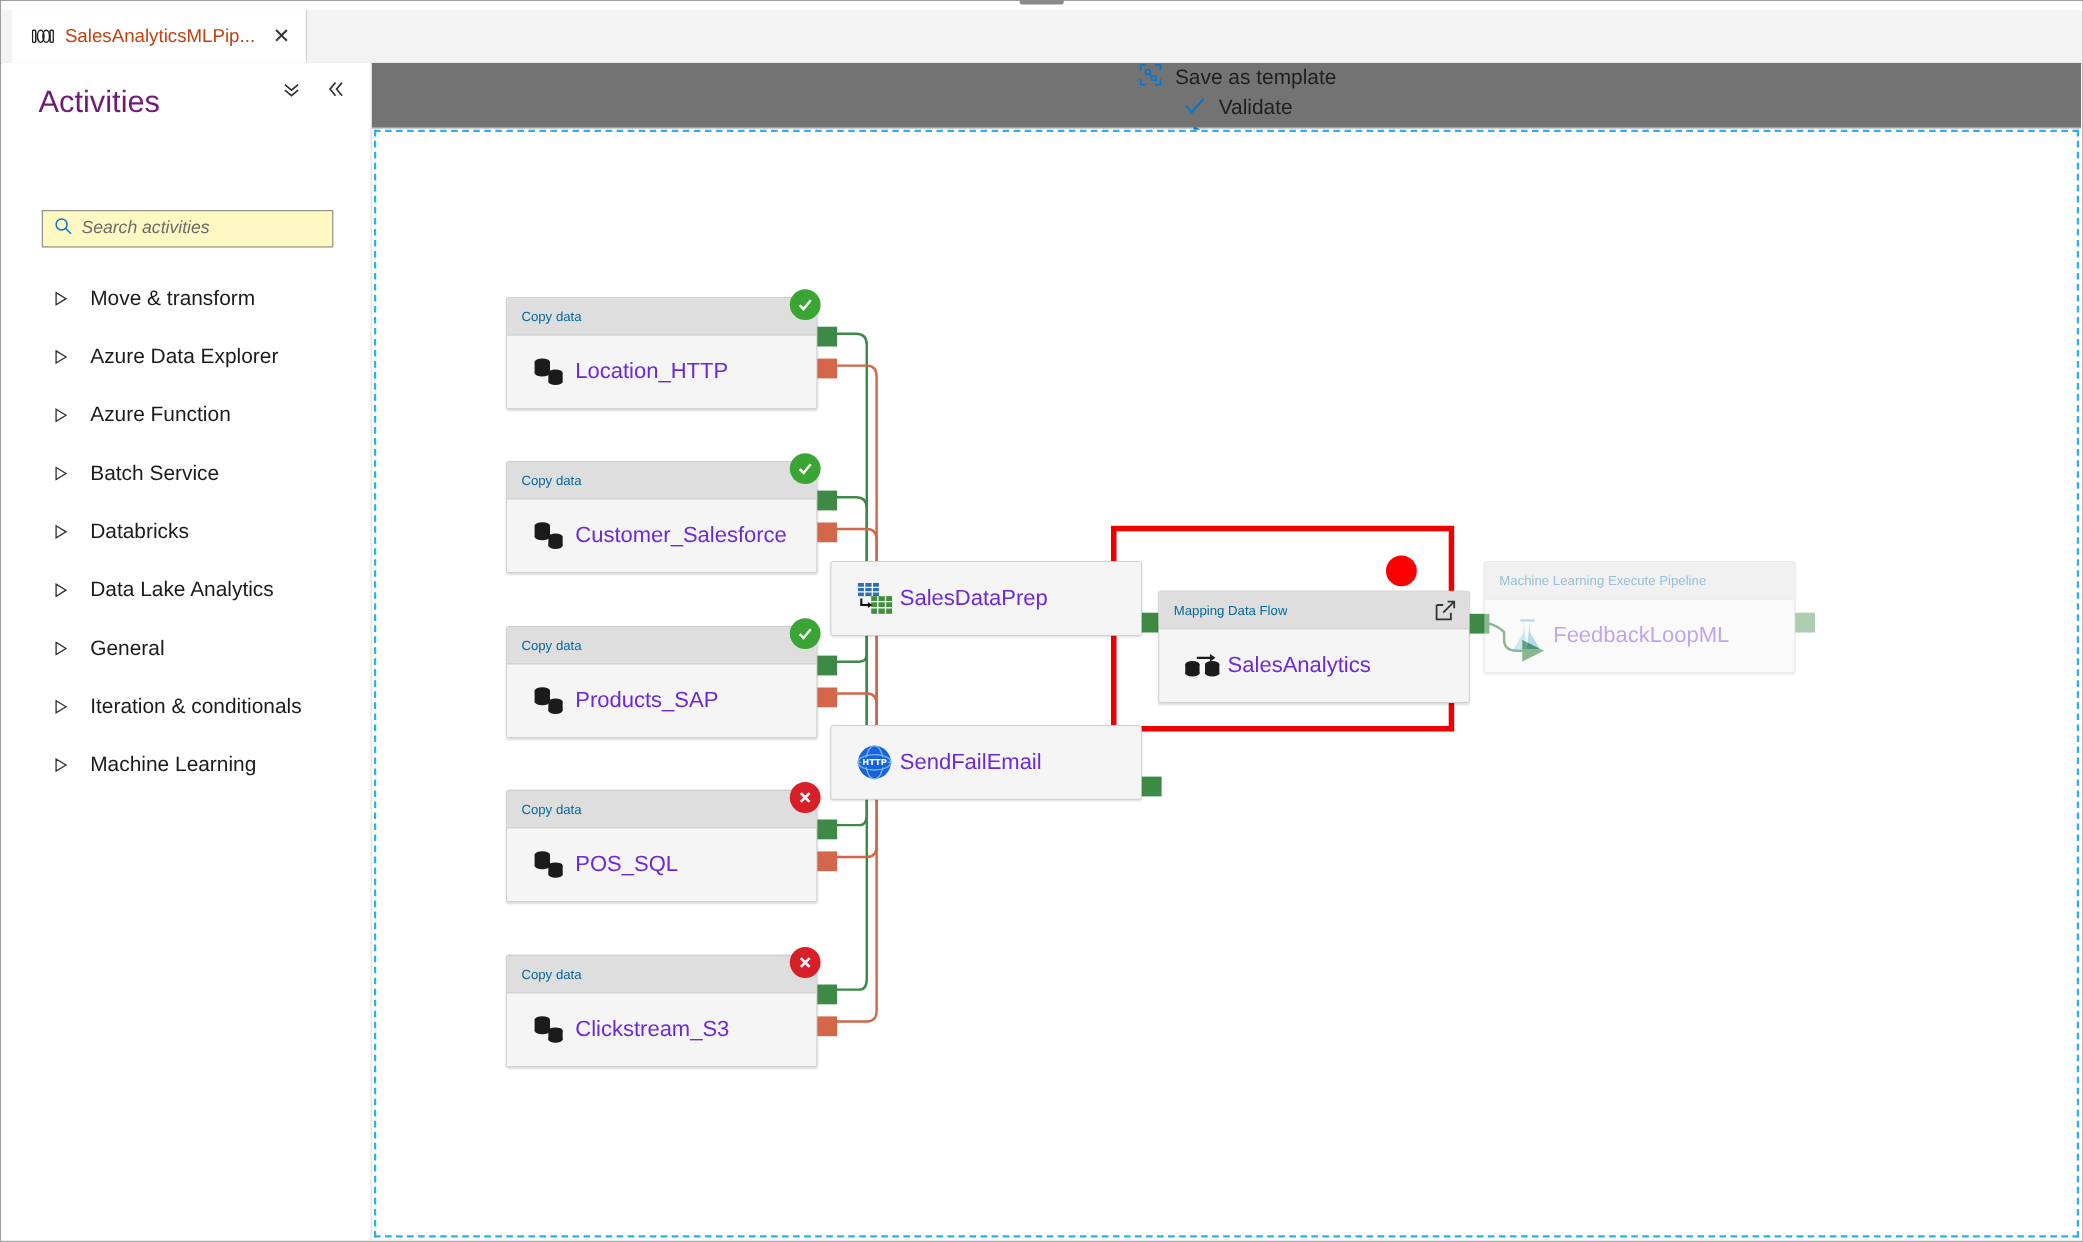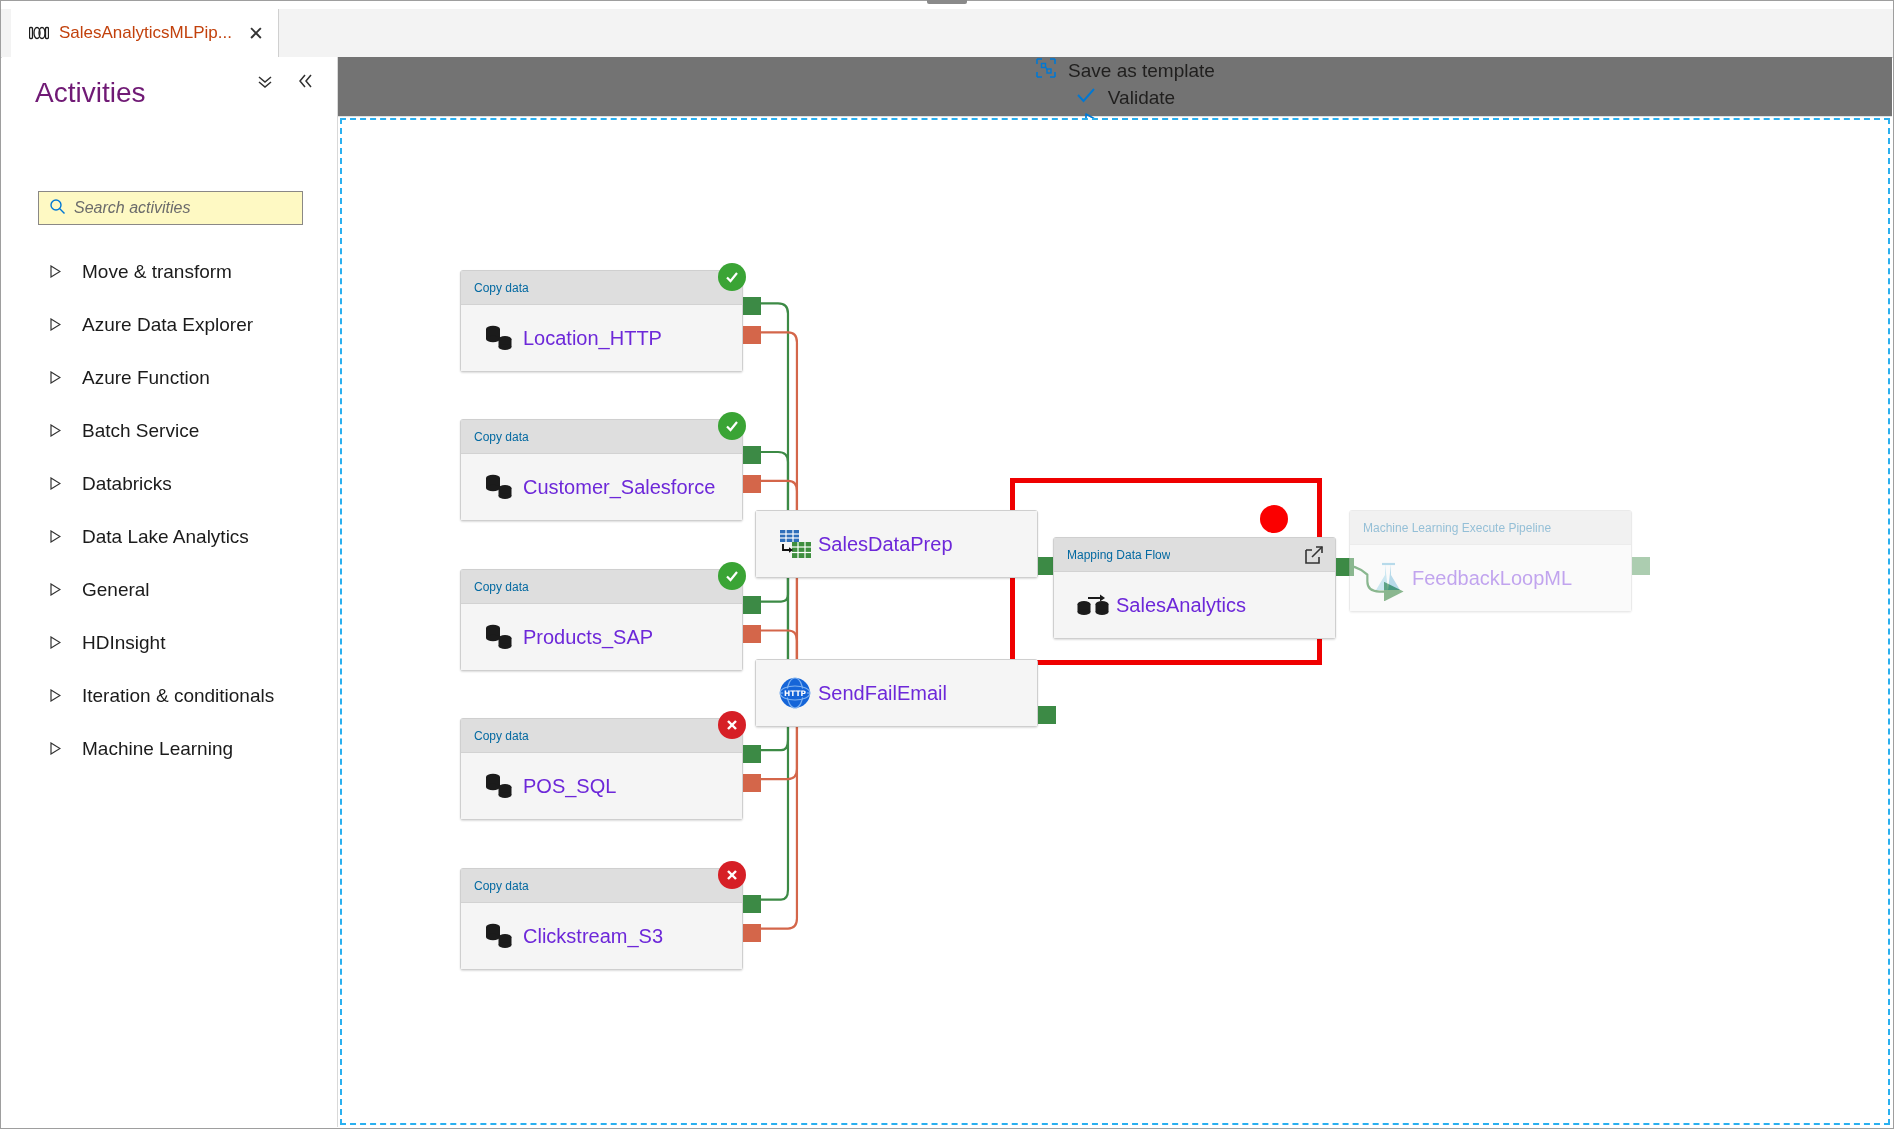--- a/index.html
+++ b/index.html
@@ -294,28 +294,20 @@
             </svg>
         </span>
         <span class="lbl">General</span>
       </div>
       <div class="cat">
         <span class="chev">
           <svg width="11" height="13" viewBox="0 0 11 13">
               <polygon points="1,1 10,6.5 1,12" fill="none" stroke="#333" stroke-width="1.2"></polygon>
             </svg>
         </span>
-        <span class="lbl">HDInsight</span>
-      </div>
-      <div class="cat">
-        <span class="chev">
-          <svg width="11" height="13" viewBox="0 0 11 13">
-              <polygon points="1,1 10,6.5 1,12" fill="none" stroke="#333" stroke-width="1.2"></polygon>
-            </svg>
-        </span>
         <span class="lbl">Iteration &amp; conditionals</span>
       </div>
       <div class="cat">
         <span class="chev">
           <svg width="11" height="13" viewBox="0 0 11 13">
               <polygon points="1,1 10,6.5 1,12" fill="none" stroke="#333" stroke-width="1.2"></polygon>
             </svg>
         </span>
         <span class="lbl">Machine Learning</span>
       </div>

